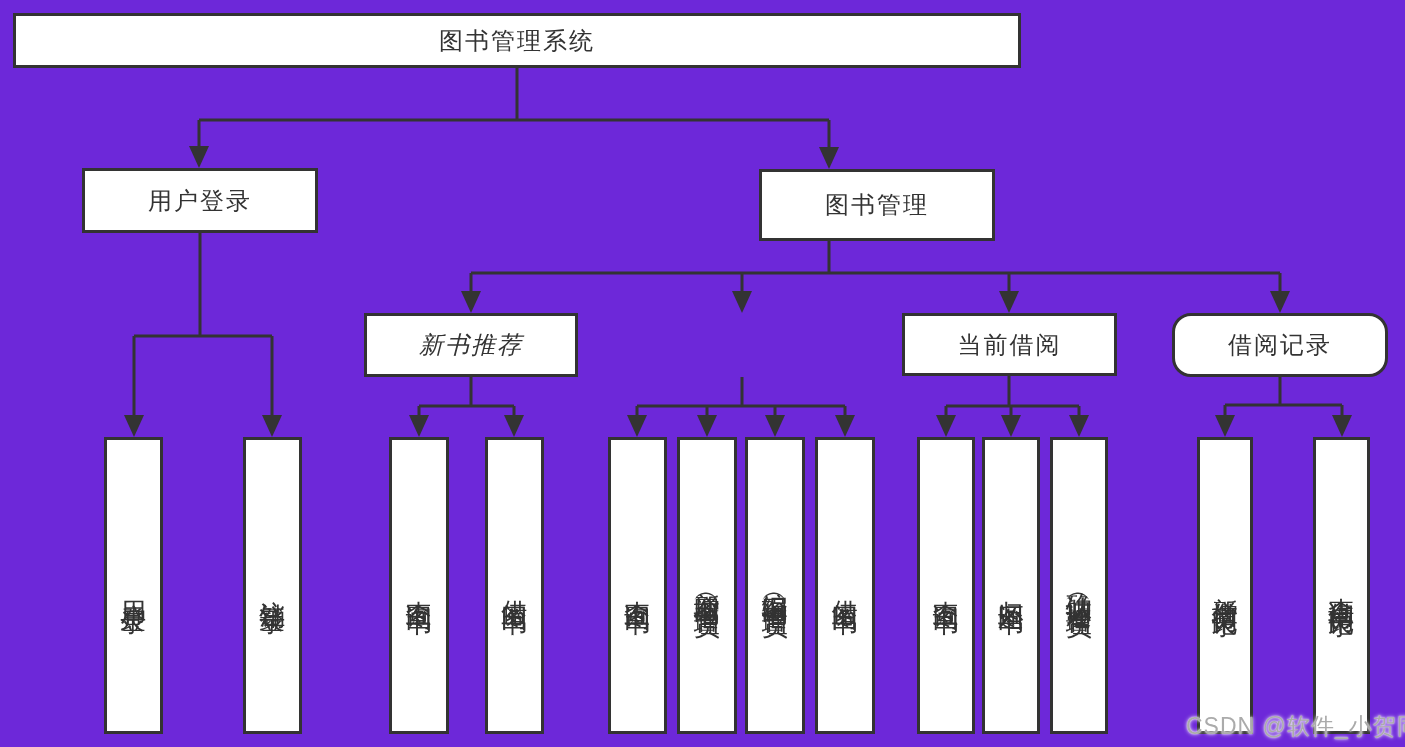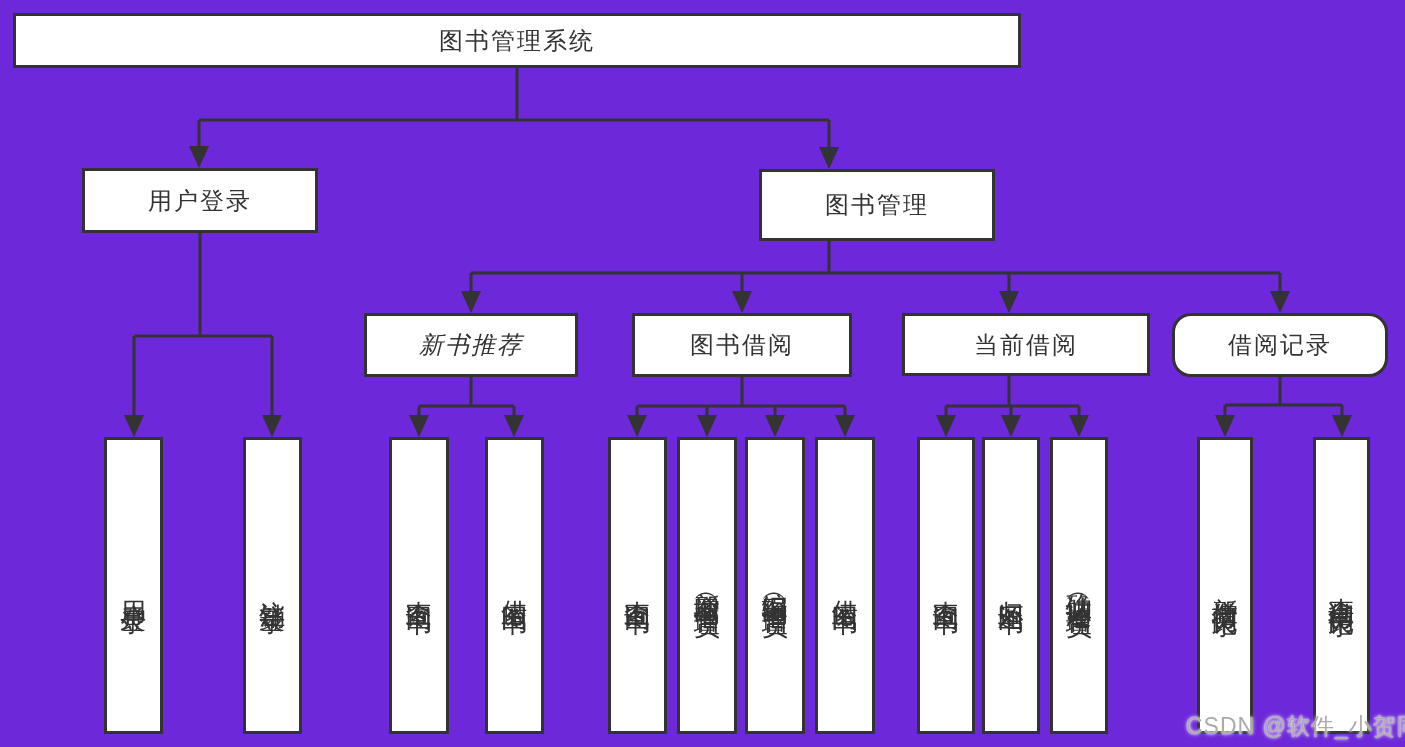--- a/index.html
+++ b/index.html
@@ -61,21 +61,21 @@
     color: #ababab;
     text-shadow: 0 0 2px #ffffff, 0 0 4px #ffffff;
     white-space: nowrap;
   }
   
   #n-root    { left: 13px;   top: 13px;  width: 1008px; height: 55px; }
   #n-user    { left: 82px;   top: 168px; width: 236px;  height: 65px; }
   #n-mgmt    { left: 711px;  top: 169px; width: 236px;  height: 72px; margin-left: 48px; }
   #n-rec     { left: 364px;  top: 313px; width: 214px;  height: 64px; font-style: italic; }
   #n-borrow  { left: 632px;  top: 313px; width: 220px;  height: 64px; }
-  #n-current { left: 902px;  top: 313px; width: 248px;  height: 63px; }
+  #n-current { left: 902px;  top: 313px; width: 215px;  height: 63px; }
   #n-records { left: 1172px; top: 313px; width: 216px;  height: 64px; border-radius: 19px; }
   
   #l1  { left: 104px;  width: 59px; }
   #l2  { left: 243px;  width: 59px; }
   #l3  { left: 389px;  width: 60px; }
   #l4  { left: 485px;  width: 59px; }
   #l5  { left: 608px;  width: 59px; }
   #l6  { left: 677px;  width: 60px; }
   #l7  { left: 745px;  width: 60px; }
   #l8  { left: 815px;  width: 60px; }
@@ -129,21 +129,20 @@
       <polygon points="1342,437 1332,415 1352,415"></polygon>
     </g>
   </svg>
 
   <div class="box" id="n-root">图书管理系统</div>
 
   <div class="box" id="n-user">用户登录</div>
   <div class="box" id="n-mgmt">图书管理</div>
 
   <div class="box" id="n-rec">新书推荐</div>
-  <div class="box" id="n-borrow">图书借阅</div>
   <div class="box" id="n-current">当前借阅</div>
   <div class="box" id="n-records">借阅记录</div>
 
   <div class="leaf" id="l1">
     <span class="vtext">用户登录</span>
   </div>
   <div class="leaf" id="l2">
     <span class="vtext">注销登录</span>
   </div>
 

